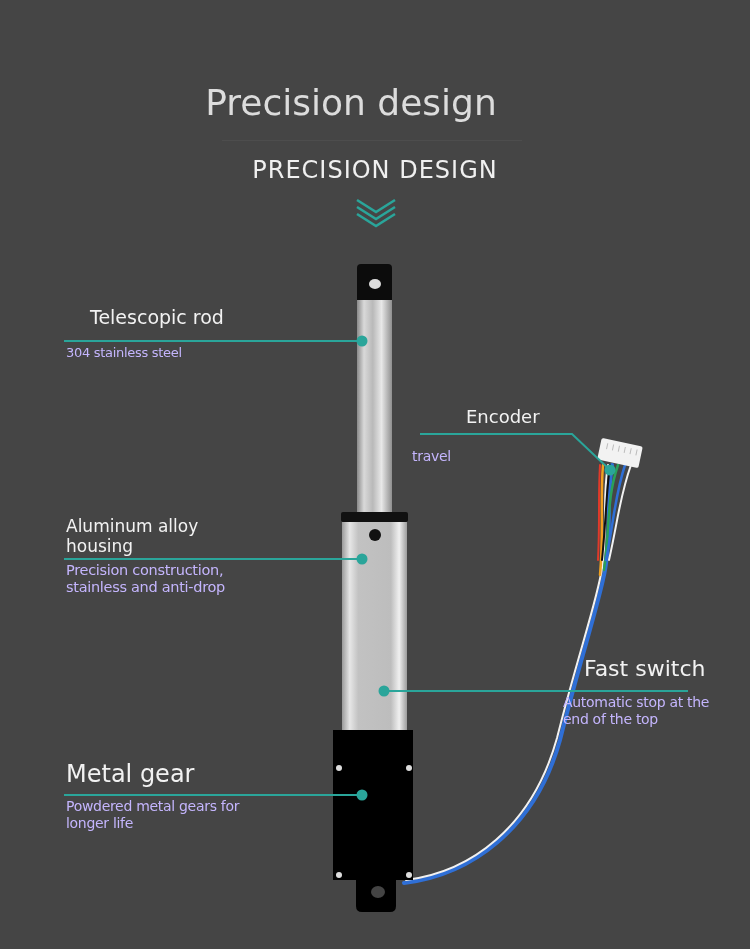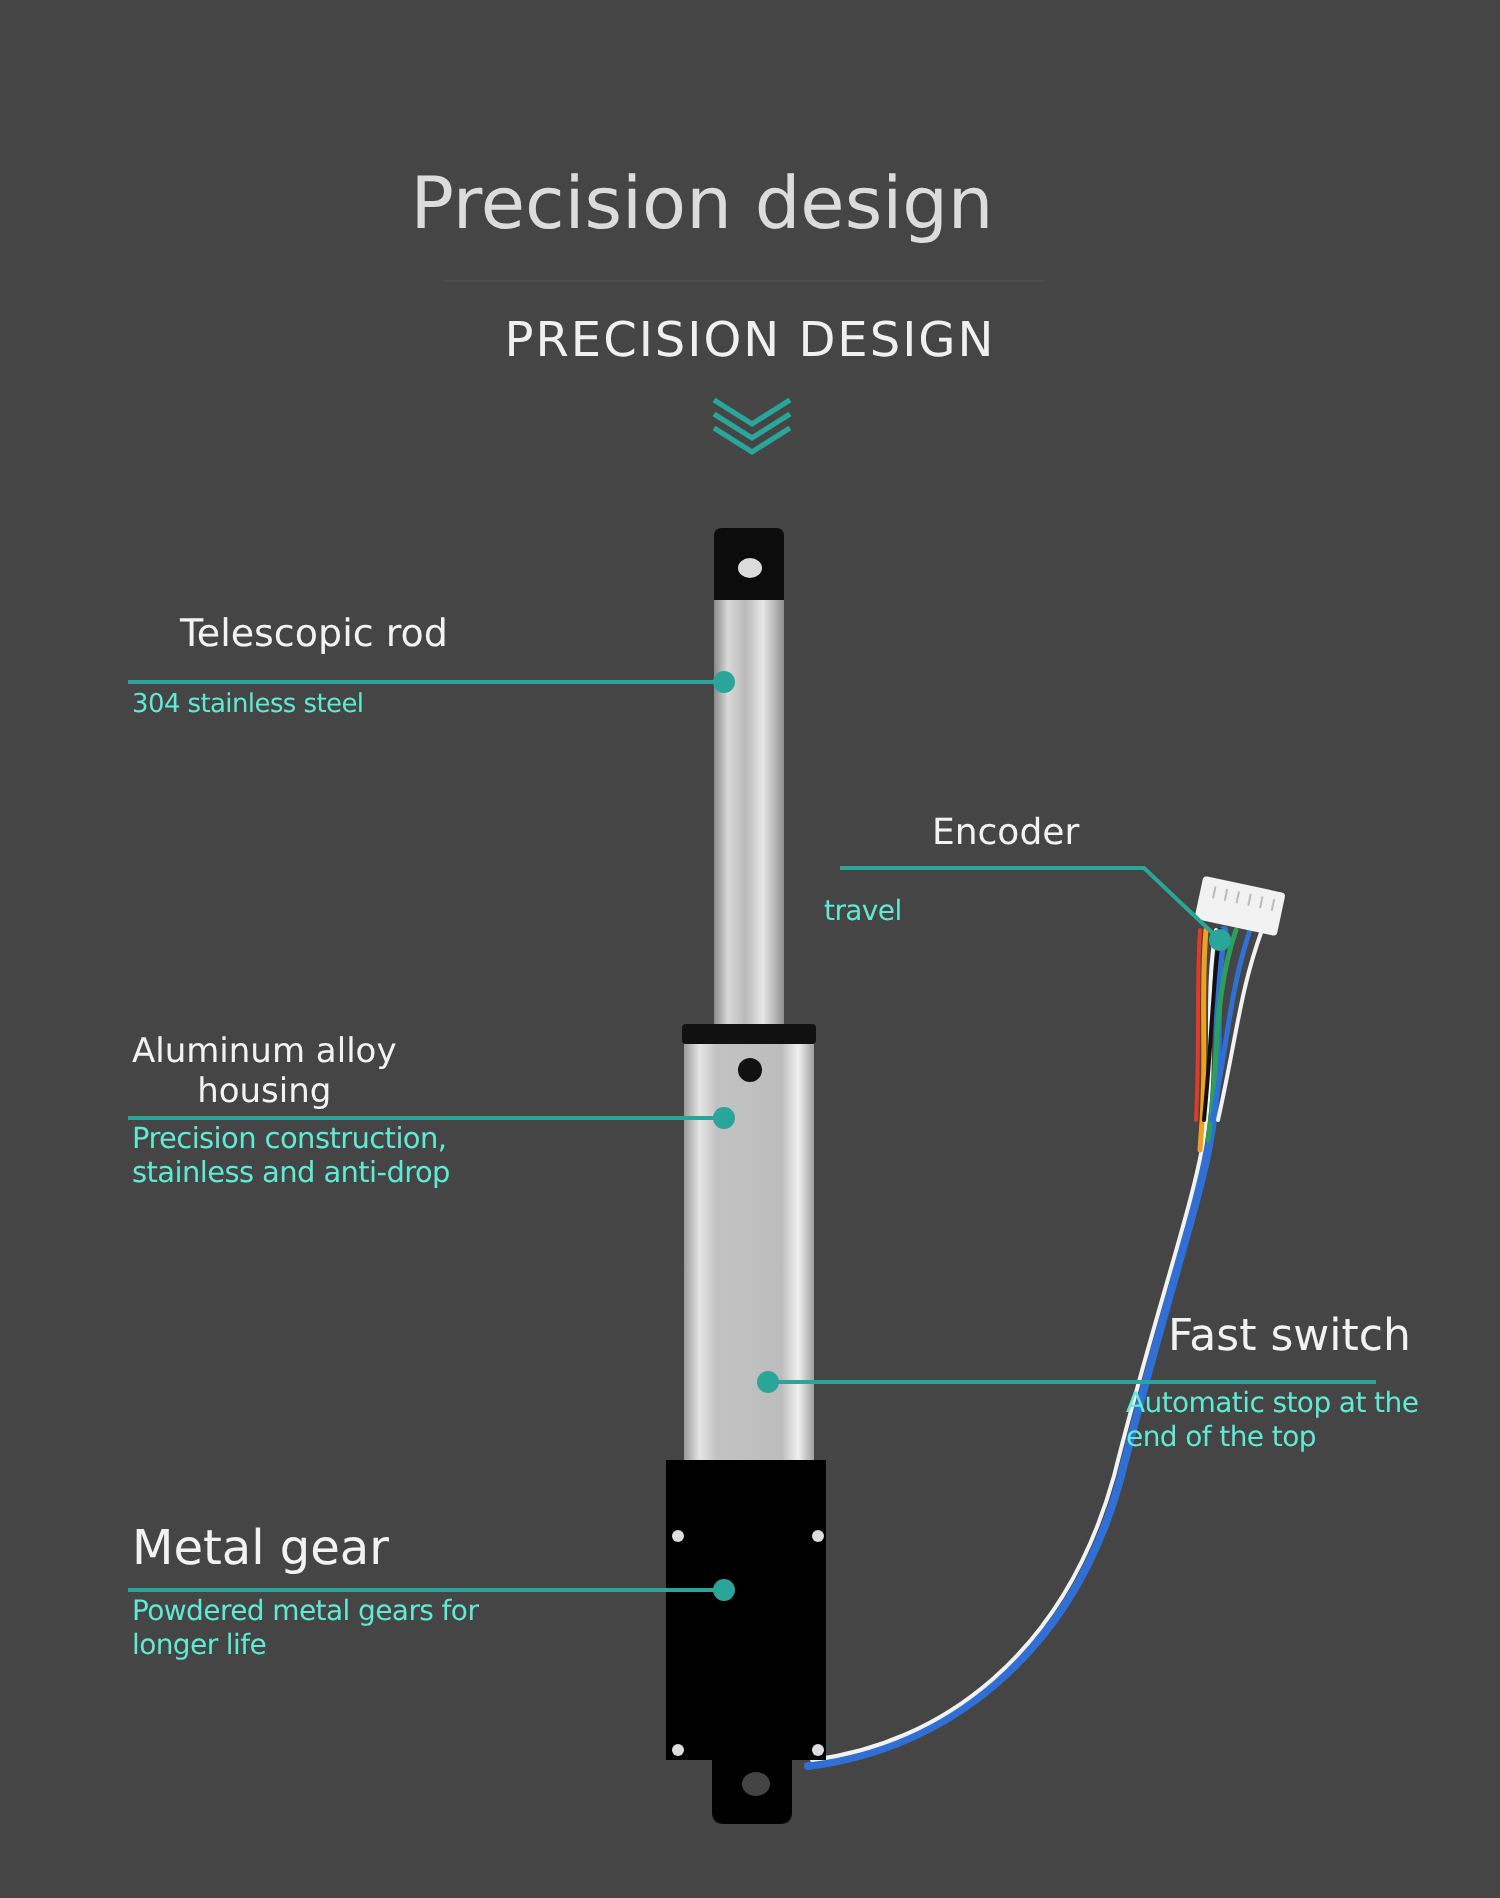--- a/index.html
+++ b/index.html
@@ -14,21 +14,21 @@
   }
   .title-rule { left: 222px; top: 140px; width: 300px; height: 1px; background: #4d4d4d; }
   .subtitle {
     left: 0; width: 750px; top: 156px; text-align: center; font-size: 24px; color: #f0f0f0;
     letter-spacing: 1px;
   }
   .chevrons { left: 355px; top: 196px; width: 42px; height: 34px; }
 
   .lbl-title { font-size: 19px; color: #f2f2f2; white-space: nowrap; }
   .lbl-title.big { font-size: 24px; }
-  .lbl-desc { font-size: 14px; color: #5eead4; line-height: 17px; letter-spacing: -0.3px; }
+  .lbl-desc { font-size: 14px; color: #c4b5fd; line-height: 17px; letter-spacing: -0.3px; }
   .lbl-desc.small { font-size: 13px; }
 
   .actuator { left: 0; top: 0; width: 750px; height: 949px; }
 </style>
 </head>
 <body>
 
 <div class="abs title">Precision design</div>
 <div class="abs title-rule"></div>
 <div class="abs subtitle">PRECISION DESIGN</div>
@@ -120,21 +120,21 @@
 </svg>
 
 <div class="abs lbl-title" style="left:66px; top:306px;margin-left:24px;">Telescopic rod</div>
 <div class="abs lbl-desc small" style="left:66px; top:344px;">304 stainless steel</div>
 
 <div class="abs lbl-title" style="left:466px; top:406px; font-size:18px;">Encoder</div>
 <div class="abs lbl-desc" style="left:412px; top:448px;">
   <div>travel</div>
 </div>
 
-<div class="abs lbl-title" style="left:66px; top:516px; font-size:17px; line-height:20px;text-align:center;">
+<div class="abs lbl-title" style="left:66px; top:516px; font-size:17px; line-height:20px;">
   <div>Aluminum alloy</div>
   <div>housing</div>
 </div>
 <div class="abs lbl-desc" style="left:66px; top:562px; font-size:14.5px;">
   <div>Precision construction,</div>
   <div>stainless and anti-drop</div>
 </div>
 
 <div class="abs lbl-title" style="left:584px; top:656px; font-size:22px;">Fast switch</div>
 <div class="abs lbl-desc" style="left:563px; top:694px;">

